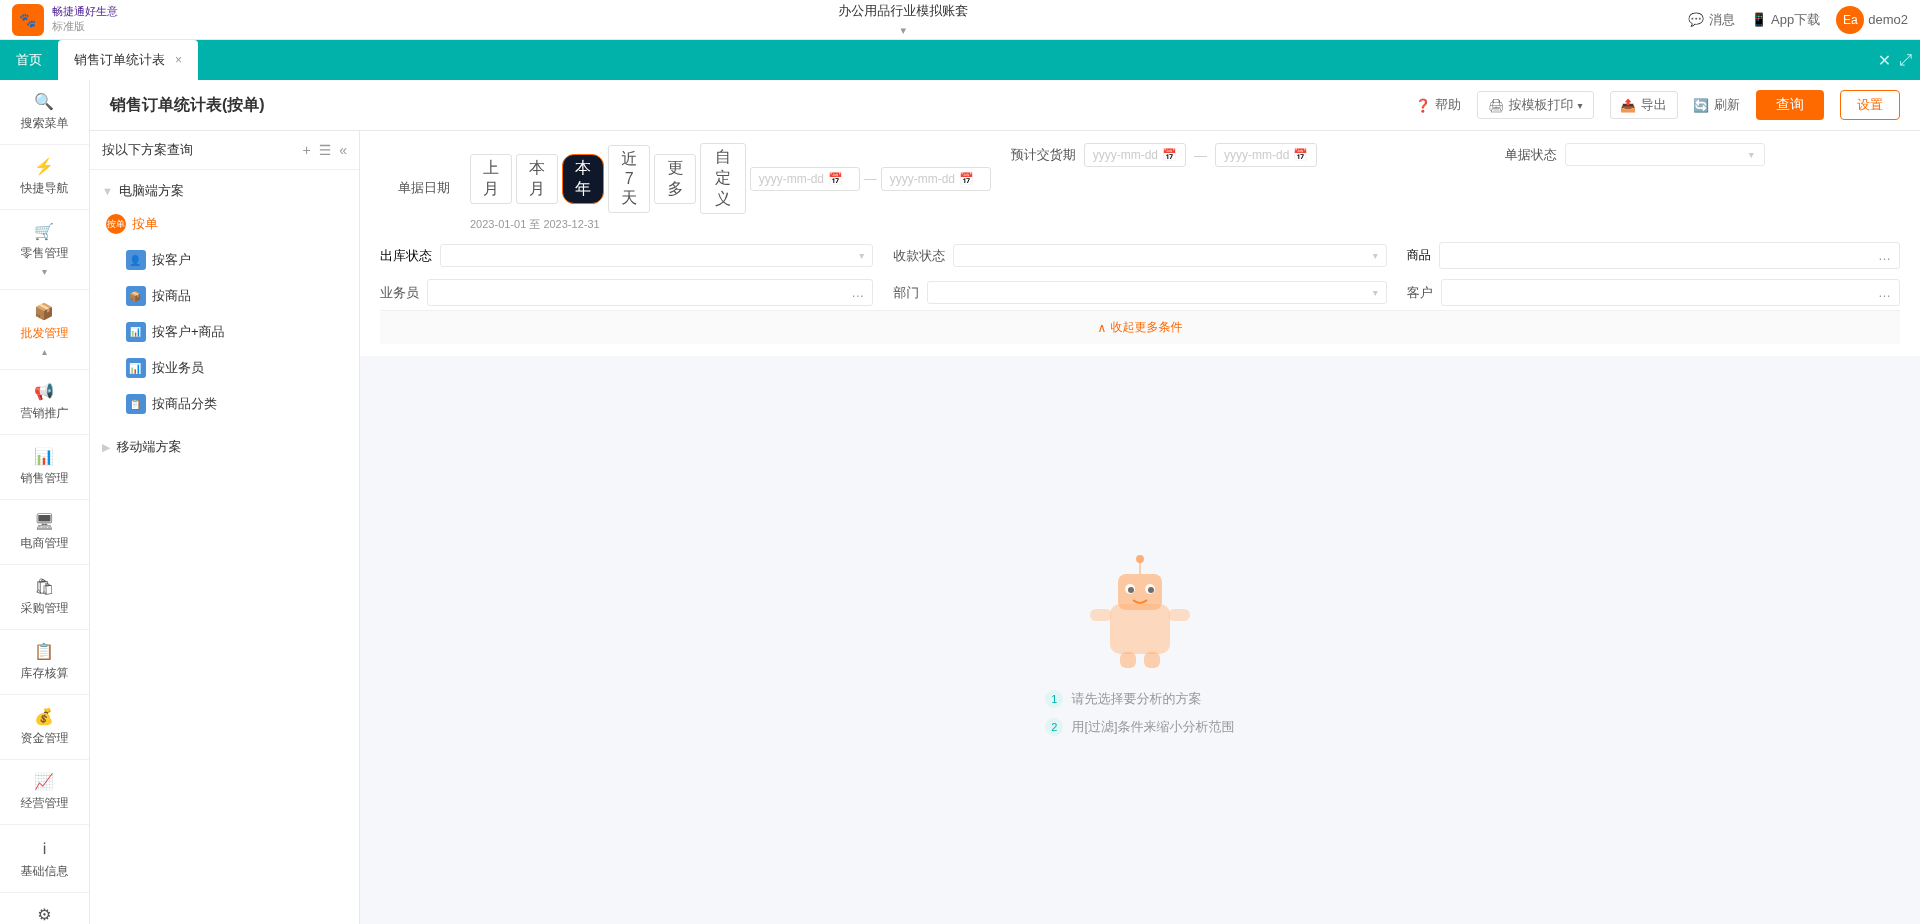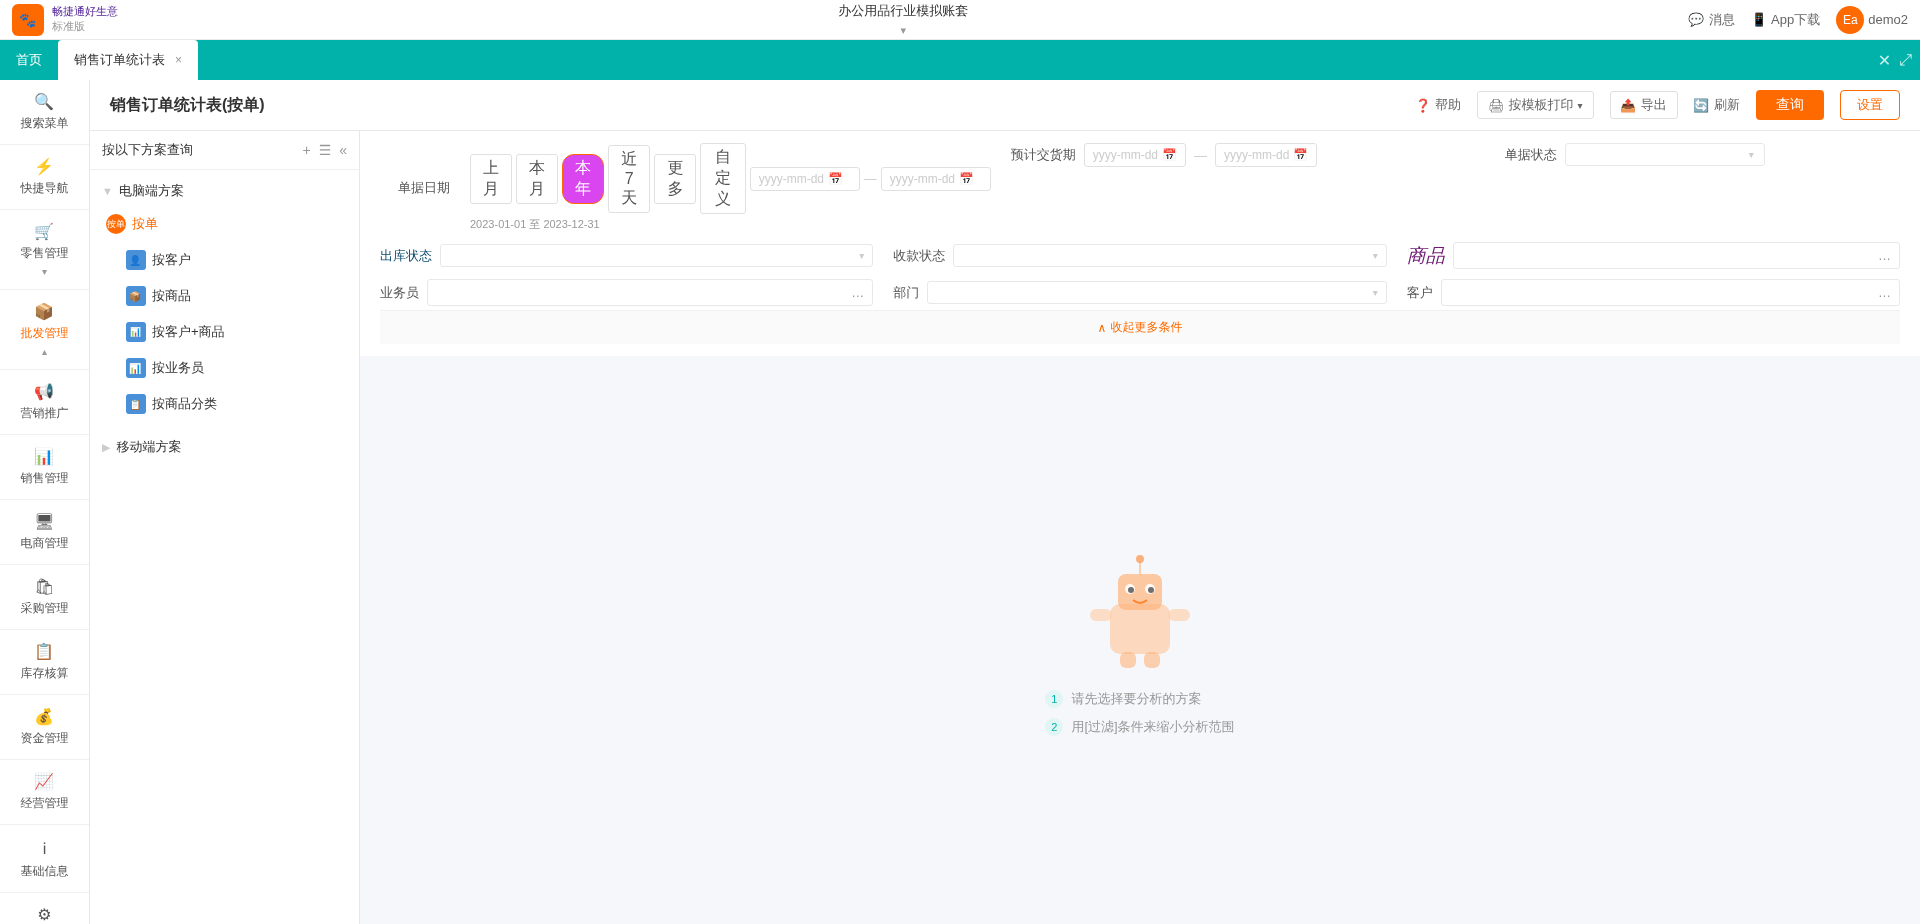--- a/index.html
+++ b/index.html
@@ -54,21 +54,21 @@
     .filter-select { flex: 1; padding: 5px 8px; border: 1px solid #e8e8e8; border-radius: 3px; font-size: 13px; color: #333; display: flex; align-items: center; justify-content: space-between; cursor: pointer; background: #fff; }
     .filter-select .chevron { color: #ccc; font-size: 10px; }
 
     .collapse-bar { display: flex; align-items: center; justify-content: center; padding: 8px; color: #ff6a00; cursor: pointer; font-size: 12px; gap: 4px; border-top: 1px solid #f0f0f0; background: #fafafa; }
 
     .status-select { min-width: 200px; padding: 5px 10px; border: 1px solid #e8e8e8; border-radius: 3px; font-size: 13px; color: #333; display: flex; align-items: center; justify-content: space-between; cursor: pointer; background: #fff; }
 
     .query-btn { background: #ff6a00; color: #fff; border: none; padding: 6px 20px; border-radius: 4px; font-size: 14px; cursor: pointer; white-space: nowrap; }
     .set-btn { background: #fff; color: #ff6a00; border: 1px solid #ff6a00; padding: 5px 16px; border-radius: 4px; font-size: 13px; cursor: pointer; white-space: nowrap; }
     .ds-btn { padding: 3px 12px; border: 1px solid #e0e0e0; border-radius: 3px; font-size: 16px; color: #555; cursor: pointer; background: #fff; }
-    .ds-btn.active { background: #d946ef; color: #fff; border-color: #ff6a00; border-radius: 12px; }
+    .ds-btn.active { background: #0f172a; color: #fff; border-color: #ff6a00; border-radius: 12px; }
     .date-field { padding: 4px 8px; border: 1px solid #e0e0e0; border-radius: 3px; font-size: 12px; color: #ccc; display: flex; align-items: center; gap: 4px; min-width: 110px; }
     .date-field .icon { color: #ff6a00; }
   </style>
 </head>
 <body>
 
 <div class="top-bar">
   <div class="top-bar-left">
     <div class="brand-logo">🐾</div>
     <div>
@@ -300,35 +300,35 @@
               <span style="font-size:13px;color:#555;white-space:nowrap;">单据状态</span>
               <div class="status-select">
                 <span style="color:#ccc;"></span>
                 <span style="color:#ccc;font-size:10px;">▾</span>
               </div>
             </div>
           </div>
 
           <div style="display:flex; align-items:center; gap:20px; margin-bottom:10px;">
             <div style="display:flex;align-items:center;gap:8px;flex:1;">
-              <span style="font-size:13px;color:#0c4a6e;white-space:nowrap;">出库状态</span>
+              <span style="font-size:13px;color:#000000;white-space:nowrap;">出库状态</span>
               <div class="filter-select">
                 <span></span>
                 <span class="chevron">▾</span>
               </div>
             </div>
             <div style="display:flex;align-items:center;gap:8px;flex:1;">
               <span style="font-size:13px;color:#555;white-space:nowrap;">收款状态</span>
               <div class="filter-select">
                 <span></span>
                 <span class="chevron">▾</span>
               </div>
             </div>
             <div style="display:flex;align-items:center;gap:8px;flex:1;">
-              <span style="font-size:19px;color:#701a75;white-space:nowrap;font-style:italic;">商品</span>
+              <span style="font-size:12px;color:#000000;white-space:nowrap;">商品</span>
               <div class="filter-select">
                 <span></span>
                 <span style="color:#999;">…</span>
               </div>
             </div>
           </div>
 
           <div style="display:flex; align-items:center; gap:20px; margin-bottom:4px;">
             <div style="display:flex;align-items:center;gap:8px;flex:1;">
               <span style="font-size:13px;color:#555;white-space:nowrap;">业务员</span>

